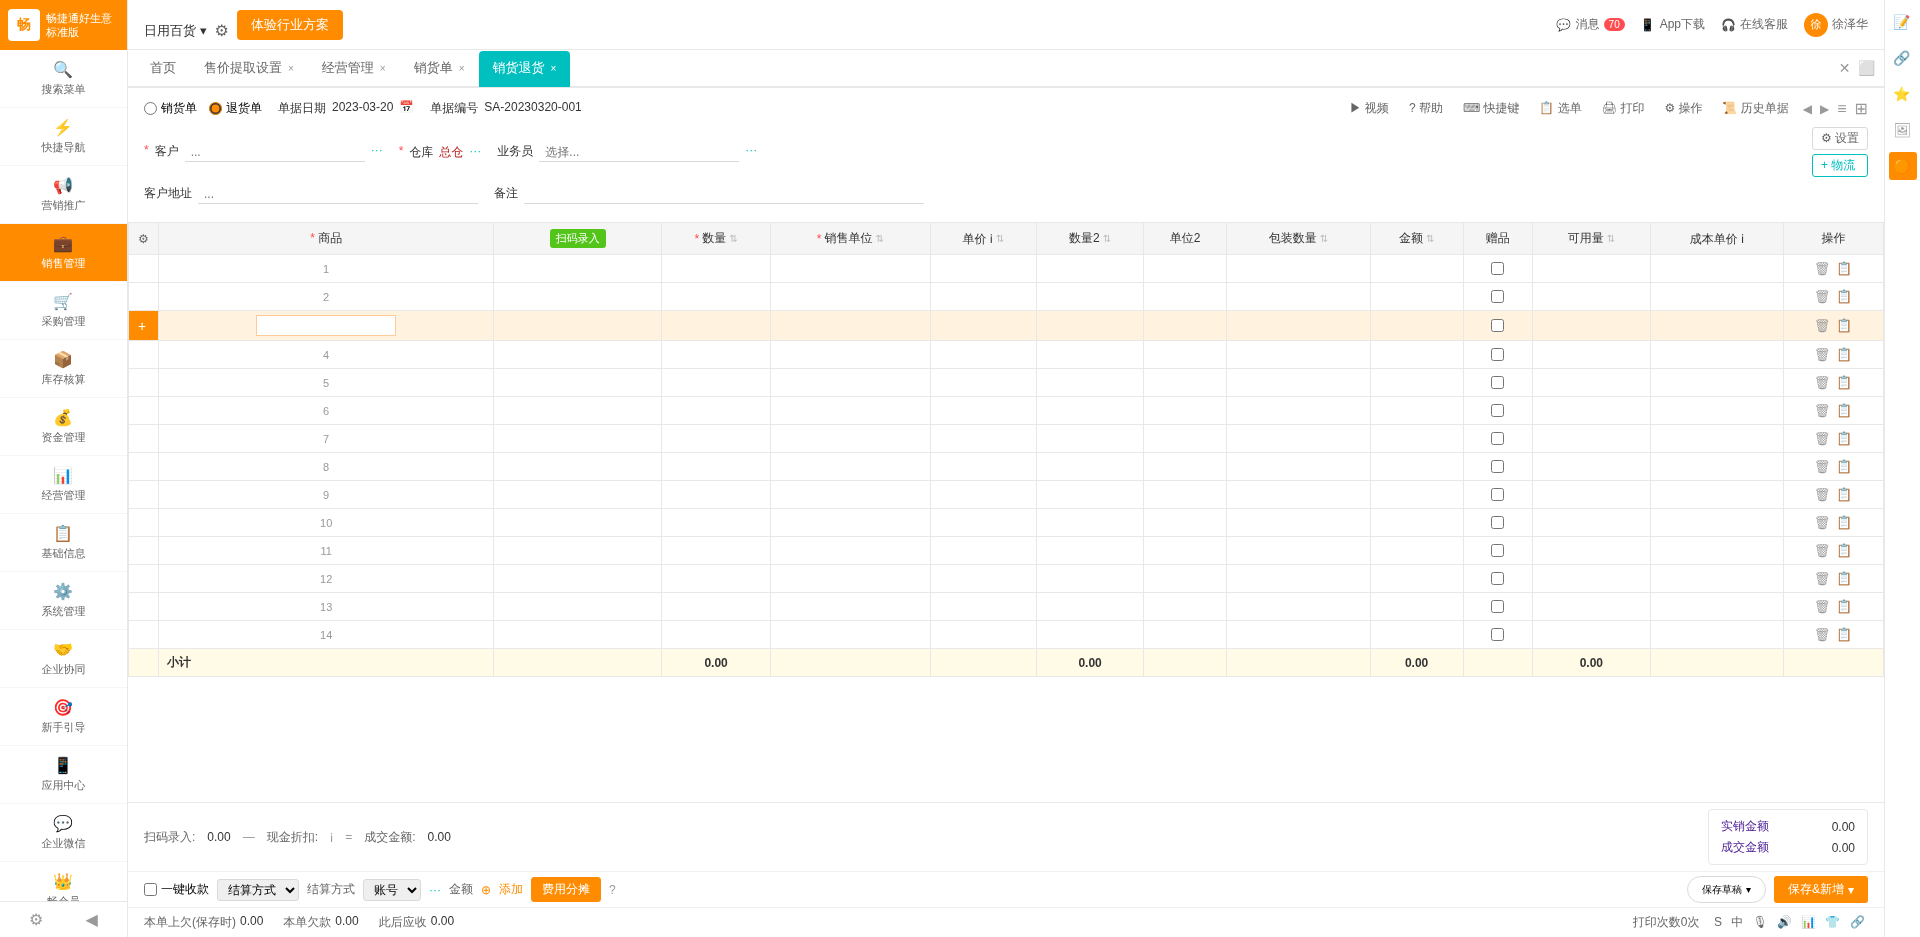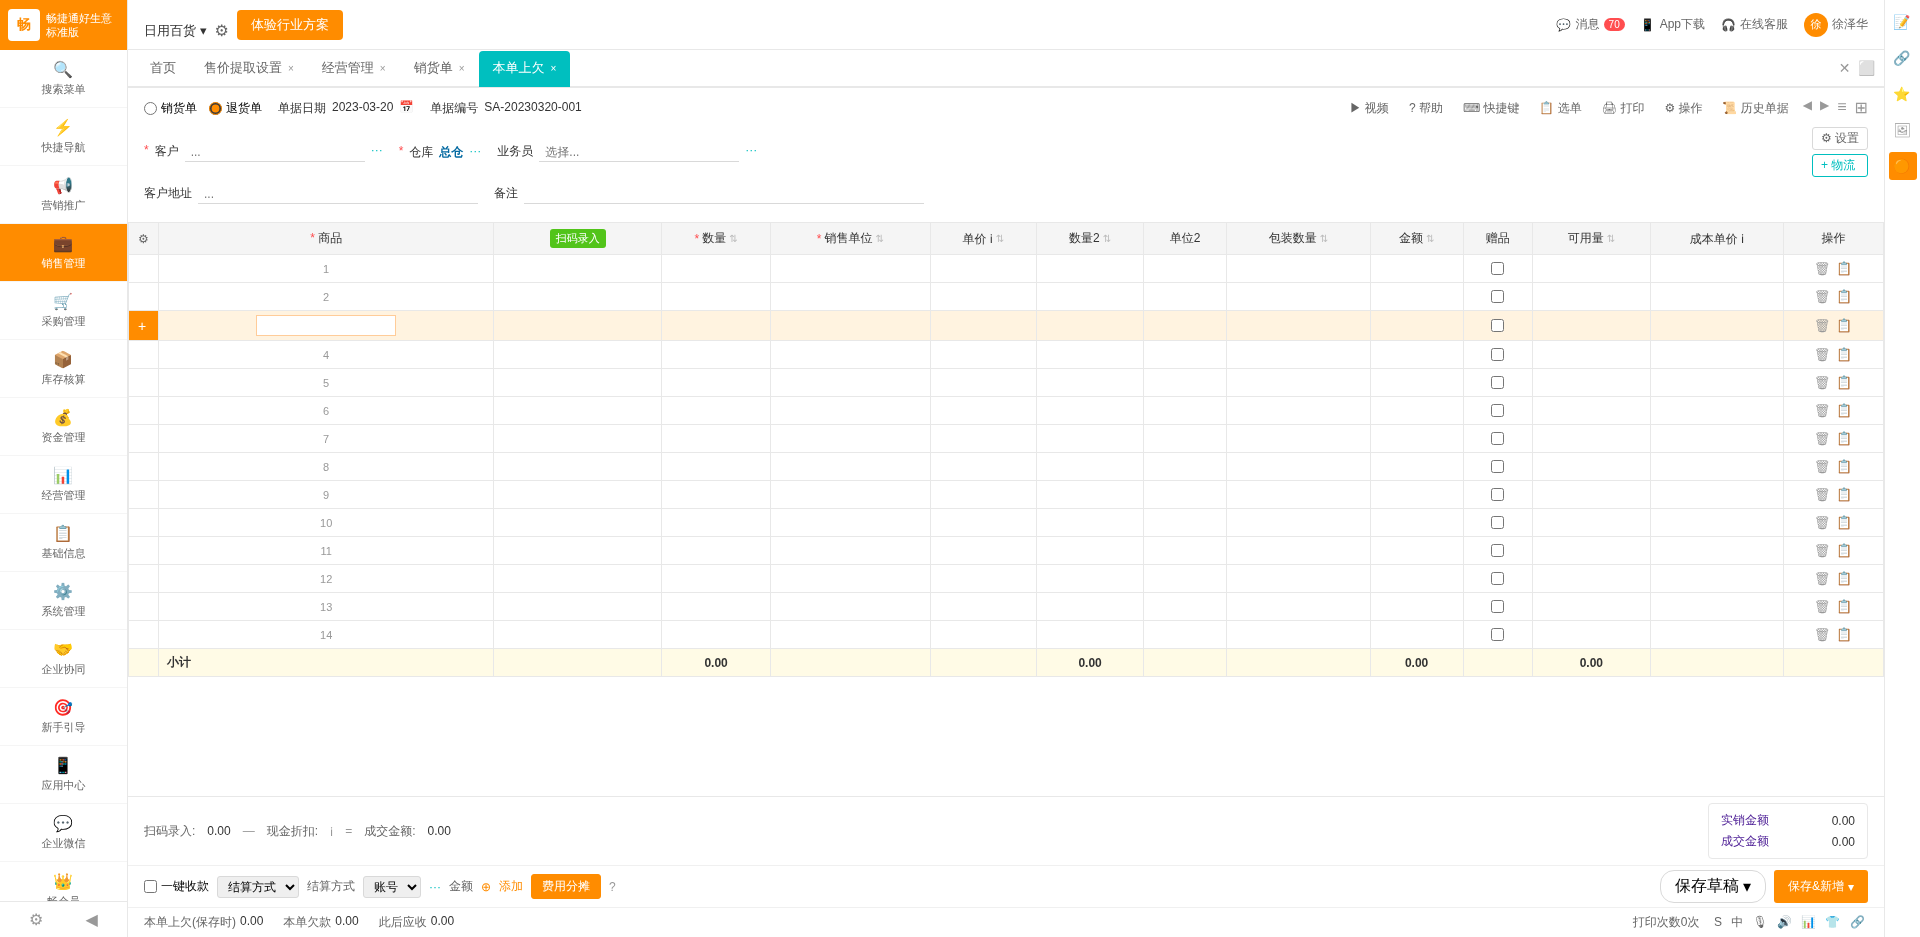--- a/index.html
+++ b/index.html
@@ -41,21 +41,21 @@
 
     
     .form-area { background: #fff; padding: 10px 16px; flex-shrink: 0; }
     .form-row { display: flex; align-items: center; gap: 16px; margin-bottom: 8px; }
     .form-radio-group { display: flex; gap: 12px; align-items: center; }
     .form-radio { display: flex; align-items: center; gap: 4px; cursor: pointer; font-size: 12px; }
     .form-radio input { accent-color: #ff8c00; }
     .form-field { display: flex; align-items: flex-start; gap: 6px; font-size: 12px; color: #333; }
     .form-input { border: none; border-bottom: 1px solid #d9d9d9; padding: 2px 6px; font-size: 12px; min-width: 80px; outline: none; }
     .form-label-value { color: #333; font-size: 12px; }
-    .toolbar-right { margin-left: auto; display: flex; align-items: flex-start; gap: 8px; }
+    .toolbar-right { margin-left: auto; display: flex; align-items: center; gap: 8px; }
     .toolbar-btn { display: flex; align-items: center; gap: 3px; font-size: 12px; color: #666; cursor: pointer; padding: 2px 6px; }
     .form-actions { display: flex; flex-direction: column; gap: 4px; }
     .form-action-btn { background: #fff; border: 1px solid #d9d9d9; border-radius: 3px; padding: 2px 8px; font-size: 12px; cursor: pointer; display: flex; align-items: center; gap: 3px; }
     .form-action-btn.settings { color: #666; }
     .form-action-btn.add { color: #00bfbf; border-color: #00bfbf; }
 
     
     .table-container { flex: 1; overflow: auto; background: #fff; }
     .data-table { width: 100%; border-collapse: collapse; font-size: 12px; }
     .data-table th { background: #f5f5f5; border: 1px solid #e8e8e8; padding: 6px 4px; white-space: nowrap; color: #333; font-weight: normal; text-align: center; position: sticky; top: 0; z-index: 2; }
@@ -90,21 +90,21 @@
     .bottom-stats { display: flex; gap: 20px; }
     .stat-item { display: flex; gap: 4px; }
     .stat-label { color: #666; }
     .stat-value { color: #333; }
     .print-info { color: #666; }
 
     
     .right-panel { width: 36px; background: #fff; border-left: 1px solid #e8e8e8; display: flex; flex-direction: column; align-items: center; padding: 8px 4px; gap: 8px; flex-shrink: 0; }
     .right-panel-btn { width: 28px; height: 28px; display: flex; align-items: center; justify-content: center; cursor: pointer; color: #999; font-size: 14px; border-radius: 3px; }
     .right-panel-btn.active { background: #ff8c00; color: #fff; }
-    .save-draft-btn { background: #fff; border: 1px solid #d9d9d9; border-radius: 14px; padding: 5px 14px; font-size: 16px; cursor: pointer; display: flex; align-items: center; gap: 4px; }
+    .save-draft-btn { background: #fff; border: 1px solid #d9d9d9; border-radius: 14px; padding: 5px 14px; font-size: 10px; cursor: pointer; display: flex; align-items: center; gap: 4px; }
     .save-new-btn { background: #ff8c00; color: #fff; border: none; border-radius: 3px; padding: 5px 14px; font-size: 12px; cursor: pointer; display: flex; align-items: center; gap: 4px; }
 
     
     .summary-box { background: #fff; border: 1px solid #e8e8e8; border-radius: 4px; padding: 6px 12px; margin-left: auto; min-width: 160px; }
     .summary-row { display: flex; justify-content: space-between; align-items: center; font-size: 12px; padding: 2px 0; }
     .summary-row-label { color: #4c1d95; }
     .summary-row-value { color: #333; font-weight: 500; }
   </style>
 </head>
 <body>
@@ -227,21 +227,21 @@
     </div>
     <div class="tab">
       <span>经营管理</span>
       <span class="tab-close">×</span>
     </div>
     <div class="tab">
       <span>销货单</span>
       <span class="tab-close">×</span>
     </div>
     <div class="tab active">
-      <span>本单上欠</span>
+      <span>销货退货</span>
       <span class="tab-close">×</span>
     </div>
     <div class="tabbar-controls">
       <span style="cursor:pointer;color:#999;">✕</span>
       <span style="cursor:pointer;color:#999;">⬜</span>
     </div>
   </div>
 
   <div class="form-area">
 
@@ -283,21 +283,21 @@
     <div class="form-row">
       <div class="form-field">
         <span style="color:#ff4d4f;">* </span>
         <span>客户</span>
         <input type="text" class="form-input" style="width: 180px;" placeholder="...">
         <span style="color:#00bfbf;cursor:pointer;">···</span>
       </div>
       <div class="form-field">
         <span style="color:#ff4d4f;">* </span>
         <span>仓库</span>
-        <span style="color:#0369a1;font-weight:bold;">总仓</span>
+        <span style="color:#b91c1c;">总仓</span>
         <span style="color:#00bfbf;cursor:pointer;">···</span>
       </div>
       <div class="form-field">
         <span>业务员</span>
         <input type="text" class="form-input" style="width: 200px;" placeholder="选择...">
         <span style="color:#00bfbf;cursor:pointer;">···</span>
       </div>
       <div class="form-actions" style="margin-left:auto;">
         <button class="form-action-btn settings">⚙ 设置</button>
         <button class="form-action-btn add">+ 物流</button>

